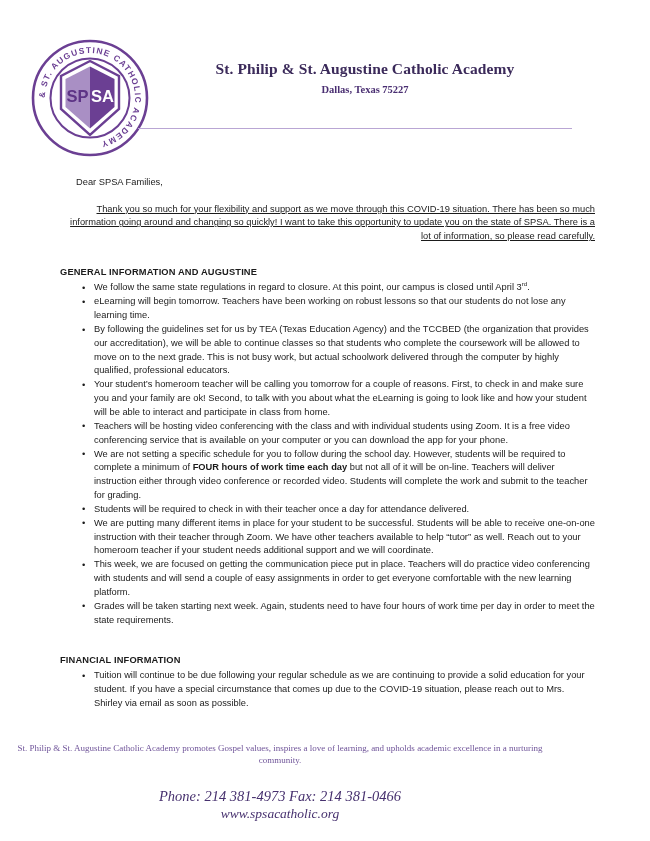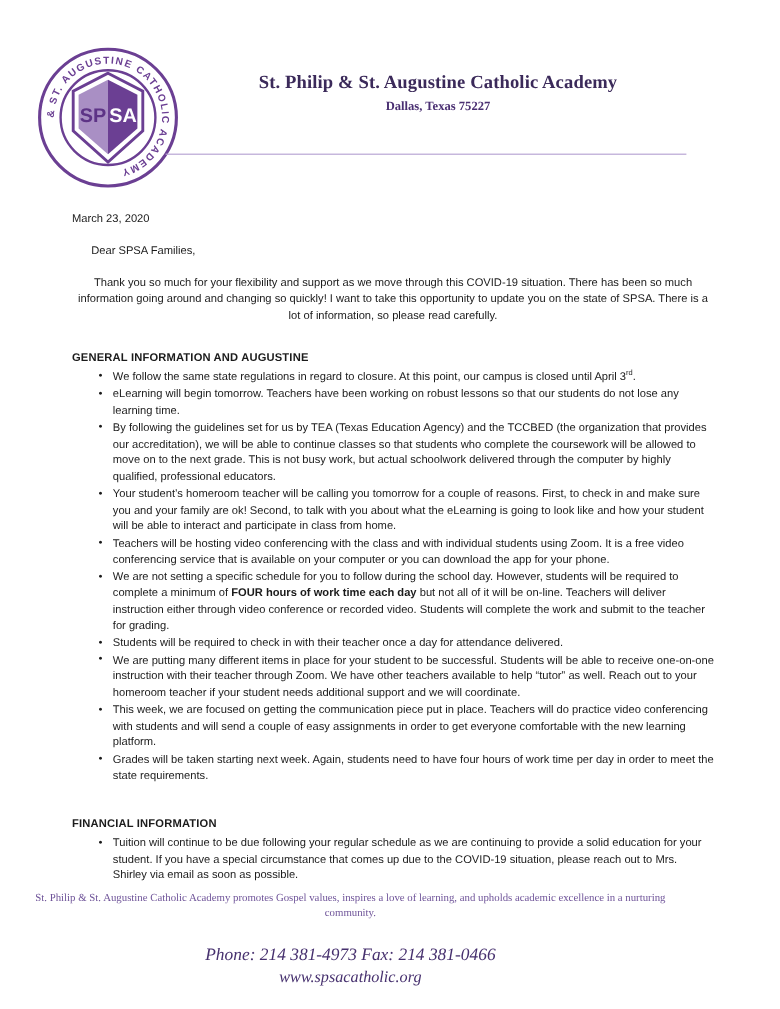--- a/index.html
+++ b/index.html
@@ -78,21 +78,21 @@
     left: 60px;
     top: 176px;
     width: 535px;
     font-size: 9.3px;
     line-height: 1.47;
     color: #1b1b1b;
   }
 
   .meta-line { margin: 0 0 13px 0; }
   .salutation { margin: 0 0 13px 16px; }
-  .intro { margin: 0 0 22px 0; text-align: center; }
+  .intro { margin: 0 0 22px 0; text-align: right; text-decoration: underline; }
 
   .section-head {
     font-weight: bold;
     font-size: 9.3px;
     margin: 0 0 2px 0;
     letter-spacing: 0.15px;
   }
 
   ul.bullets {
     list-style: none;
@@ -120,21 +120,21 @@
   sup.ordinal {
     font-size: 6.2px;
     vertical-align: super;
     line-height: 0;
   }
   b.em { font-weight: bold; }
 
   
   .footer {
     position: absolute;
-    left: 12px;
+    left: 0;
     top: 742px;
     width: 560px;
     text-align: center;
   }
   .mission {
     font-family: "Liberation Serif", serif;
     font-size: 9px;
     color: #6f5499;
     line-height: 1.38;
     width: 540px;
@@ -188,21 +188,20 @@
 
     <div class="org-block">
       <div class="org-name">St. Philip &amp; St. Augustine Catholic Academy</div>
       <div class="org-addr">Dallas, Texas 75227</div>
     </div>
 
     <div class="head-rule"></div>
   </div>
 
   <div class="body-wrap">
-    <p class="meta-line">March 23, 2020</p>
     <p class="salutation">Dear SPSA Families,</p>
     <p class="intro">Thank you so much for your flexibility and support as we move through this COVID-19 situation.  There has been so much information going around and changing so quickly!  I want to take this opportunity to update you on the state of SPSA.  There is a lot of information, so please read carefully.</p>
 
     <div id="sections-host">
         <div class="section-head">GENERAL INFORMATION AND AUGUSTINE</div>
         <ul class="bullets">
           <li><span>We follow the same state regulations in regard to closure.  At this point, our campus is closed until April 3</span><sup class="ordinal">rd</sup><span>.</span></li>
           <li><span>eLearning will begin tomorrow.  Teachers have been working on robust lessons so that our students do not lose any learning time.</span></li>
           <li><span>By following the guidelines set for us by TEA (Texas Education Agency) and the TCCBED (the organization that provides our accreditation), we will be able to continue classes so that students who complete the coursework will be allowed to move on to the next grade.  This is not busy work, but actual schoolwork delivered through the computer by highly qualified, professional educators.</span></li>
           <li><span>Your student’s homeroom teacher will be calling you tomorrow for a couple of reasons.  First, to check in and make sure you and your family are ok!  Second, to talk with you about what the eLearning is going to look like and how your student will be able to interact and participate in class from home.</span></li>

